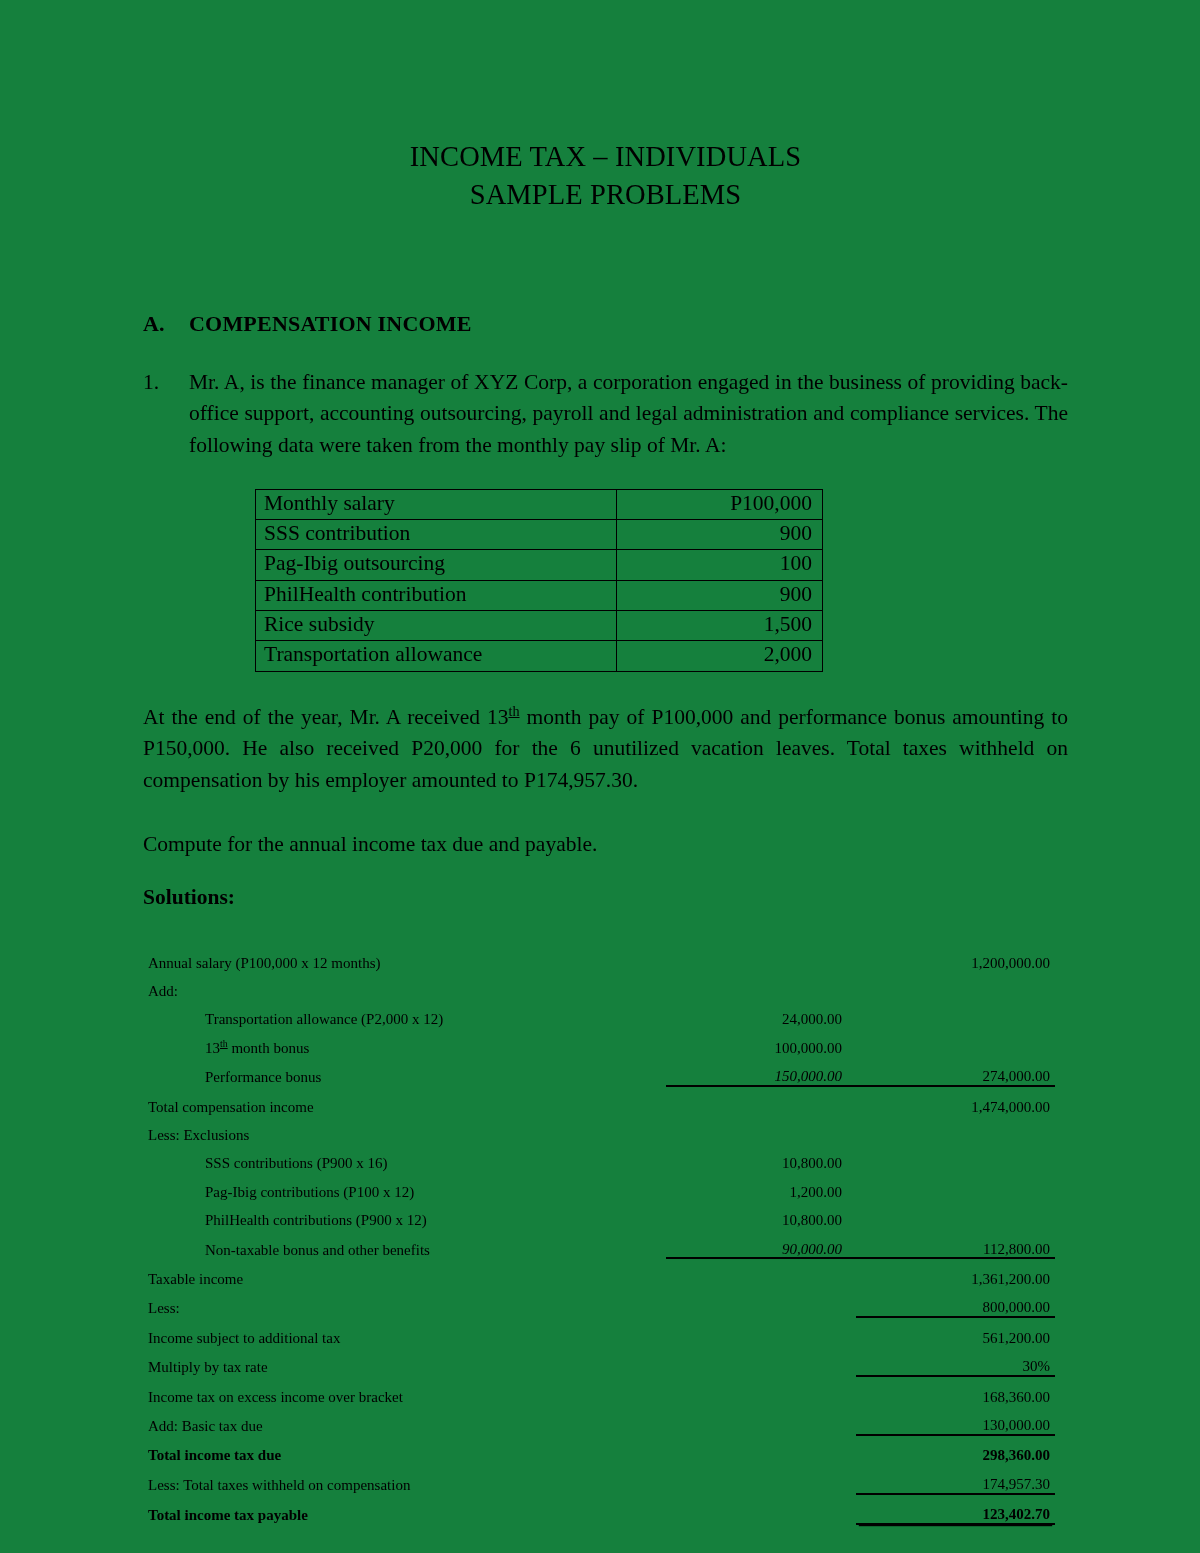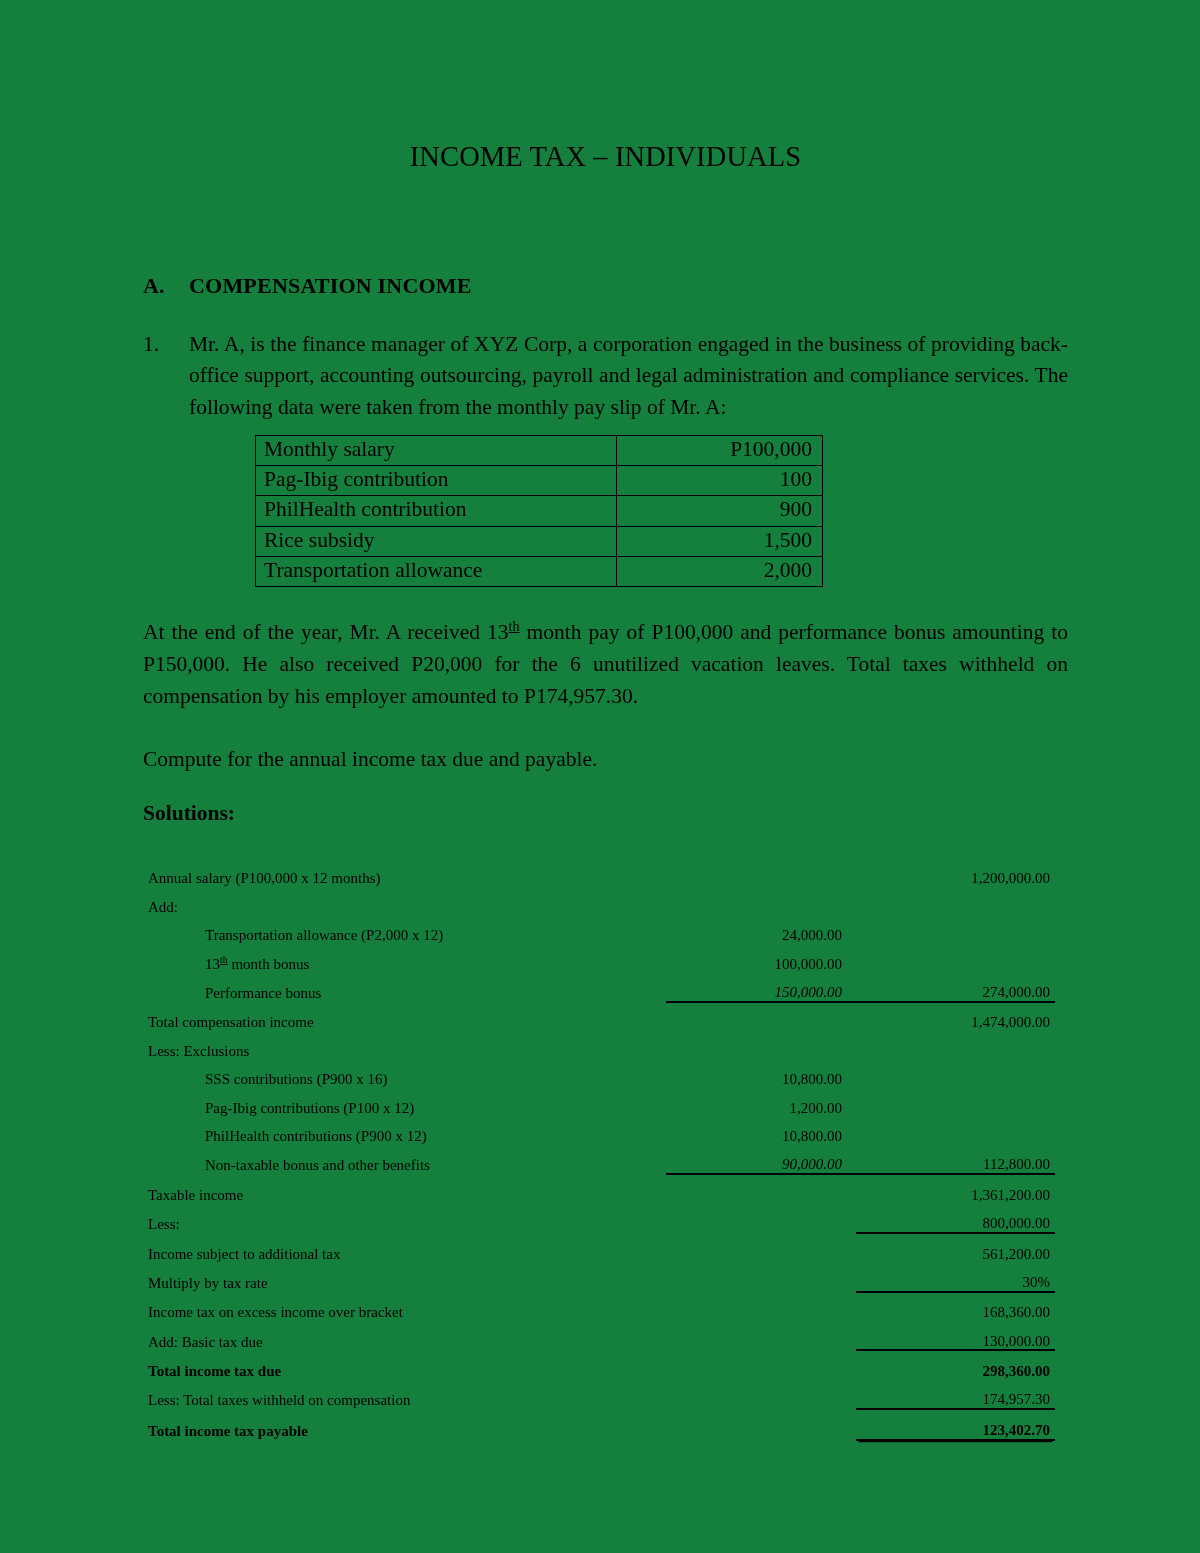--- a/index.html
+++ b/index.html
@@ -62,21 +62,21 @@
   }
   .problem .num { width: 46px; flex: 0 0 46px; }
   .problem .body {
     flex: 1;
     text-align: justify;
     text-justify: inter-word;
   }
 
   
   .data-table-wrap {
-    margin-top: 11px;
+    margin-top: 27px;
     padding-left: 112px;
   }
   table.data-table {
     border-collapse: collapse;
     width: 568px;
     font-size: 21.5px;
   }
   table.data-table td {
     border: 1.7px solid #000;
     padding: 1px 8px 3px 8px;
@@ -136,41 +136,46 @@
   }
 </style>
 </head>
 <body>
 
 <div class="page">
   <div class="content">
 
     <h1 class="doc-title">
       <span class="line">INCOME TAX – INDIVIDUALS</span>
+      <span class="line">SAMPLE PROBLEMS</span>
     </h1>
 
     <div class="section-head">
       <span class="sec-letter">A.</span>
       <span>COMPENSATION INCOME</span>
     </div>
 
     <div class="problem">
       <span class="num">1.</span>
       <span class="body">Mr. A, is the finance manager of XYZ Corp, a corporation engaged in the business of providing back-office support, accounting outsourcing, payroll and legal administration and compliance services. The following data were taken from the monthly pay slip of Mr. A:</span>
     </div>
 
     <div class="data-table-wrap">
       <table class="data-table">
         <tbody>
           <tr>
             <td class="label">Monthly salary</td>
             <td class="value">P100,000</td>
           </tr>
           <tr>
-            <td class="label">Pag-Ibig contribution</td>
+            <td class="label">SSS contribution</td>
+            <td class="value">900</td>
+          </tr>
+          <tr>
+            <td class="label">Pag-Ibig outsourcing</td>
             <td class="value">100</td>
           </tr>
           <tr>
             <td class="label">PhilHealth contribution</td>
             <td class="value">900</td>
           </tr>
           <tr>
             <td class="label">Rice subsidy</td>
             <td class="value">1,500</td>
           </tr>

